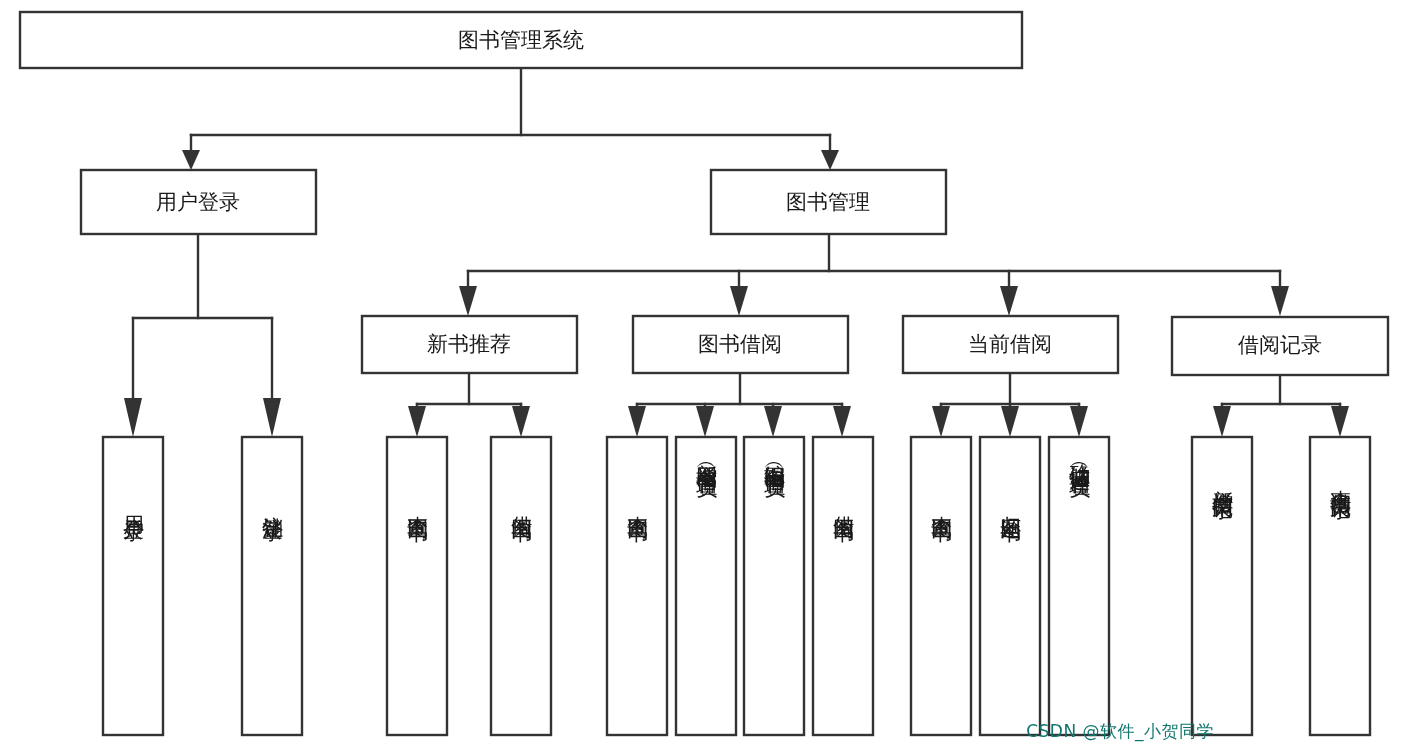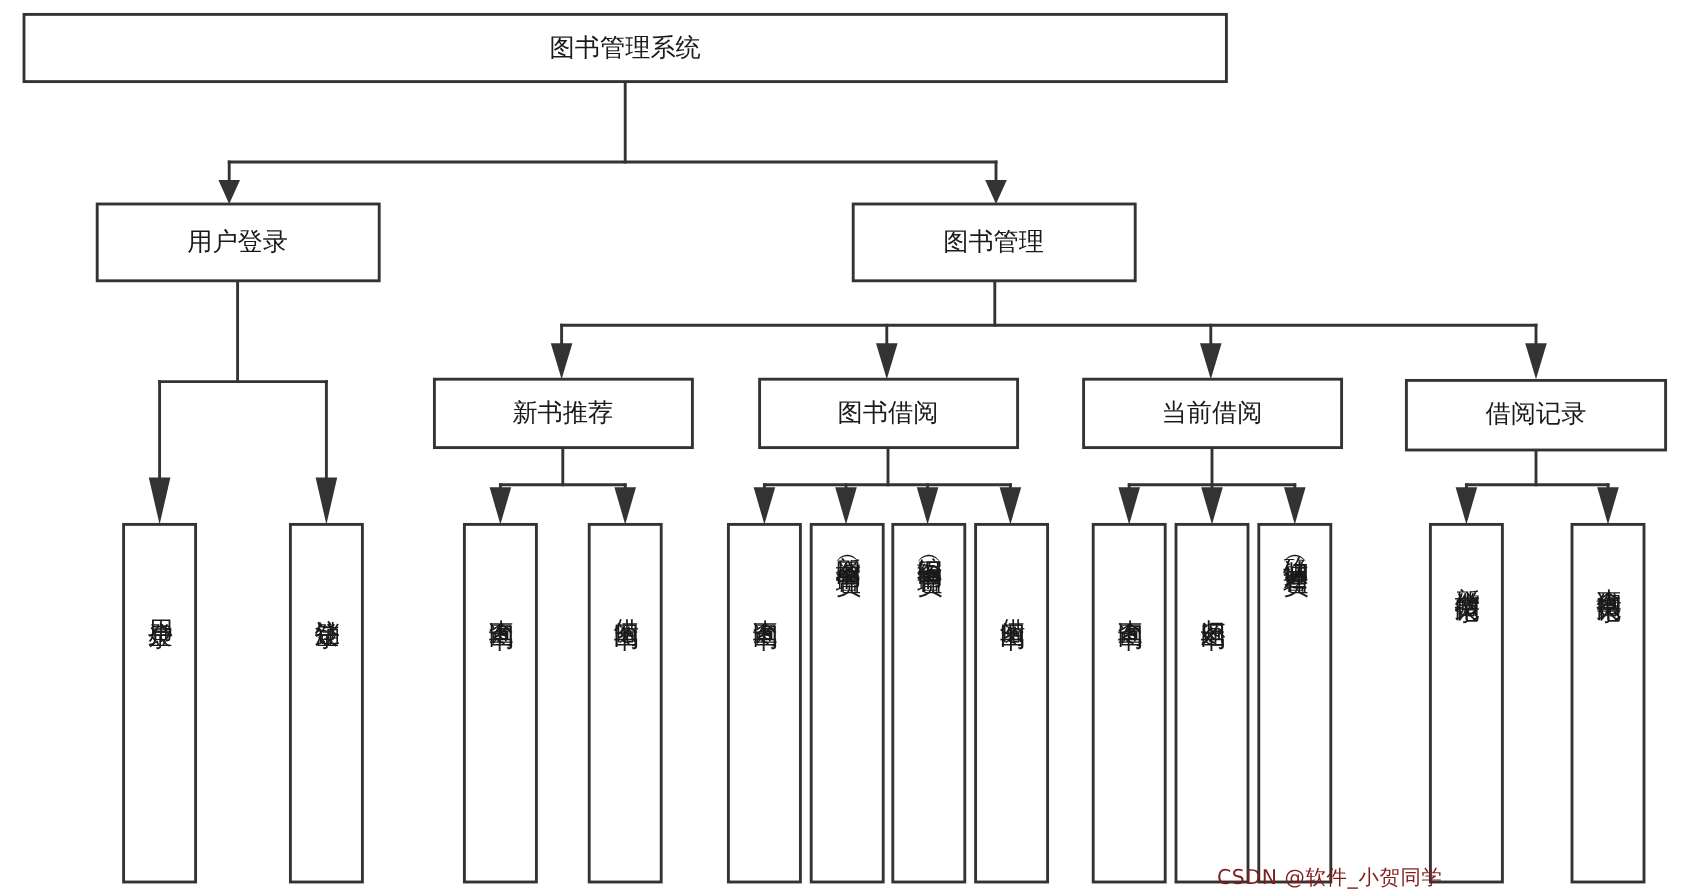--- a/index.html
+++ b/index.html
@@ -62,25 +62,25 @@
     font-family: "DejaVu Sans", "Liberation Sans", sans-serif;
     font-size: 21px;
     line-height: 1.32;
     letter-spacing: 2px;
     color: #1a1a1a;
     white-space: nowrap;
     text-align: start;
   }
   .watermark {
     position: absolute;
-    right: 22px;
+    right: 10px;
     bottom: 4px;
     font-family: "DejaVu Sans", "Liberation Sans", sans-serif;
     font-size: 17px;
-    color: #7f1d1d;
+    color: #0f766e;
     white-space: nowrap;
     letter-spacing: 0.5px;
   }
 </style>
 </head>
 <body>
 
 <div id="diagram-root">
 
   <svg id="tree-svg" viewBox="0 0 1405 747" xmlns="http://www.w3.org/2000/svg">

